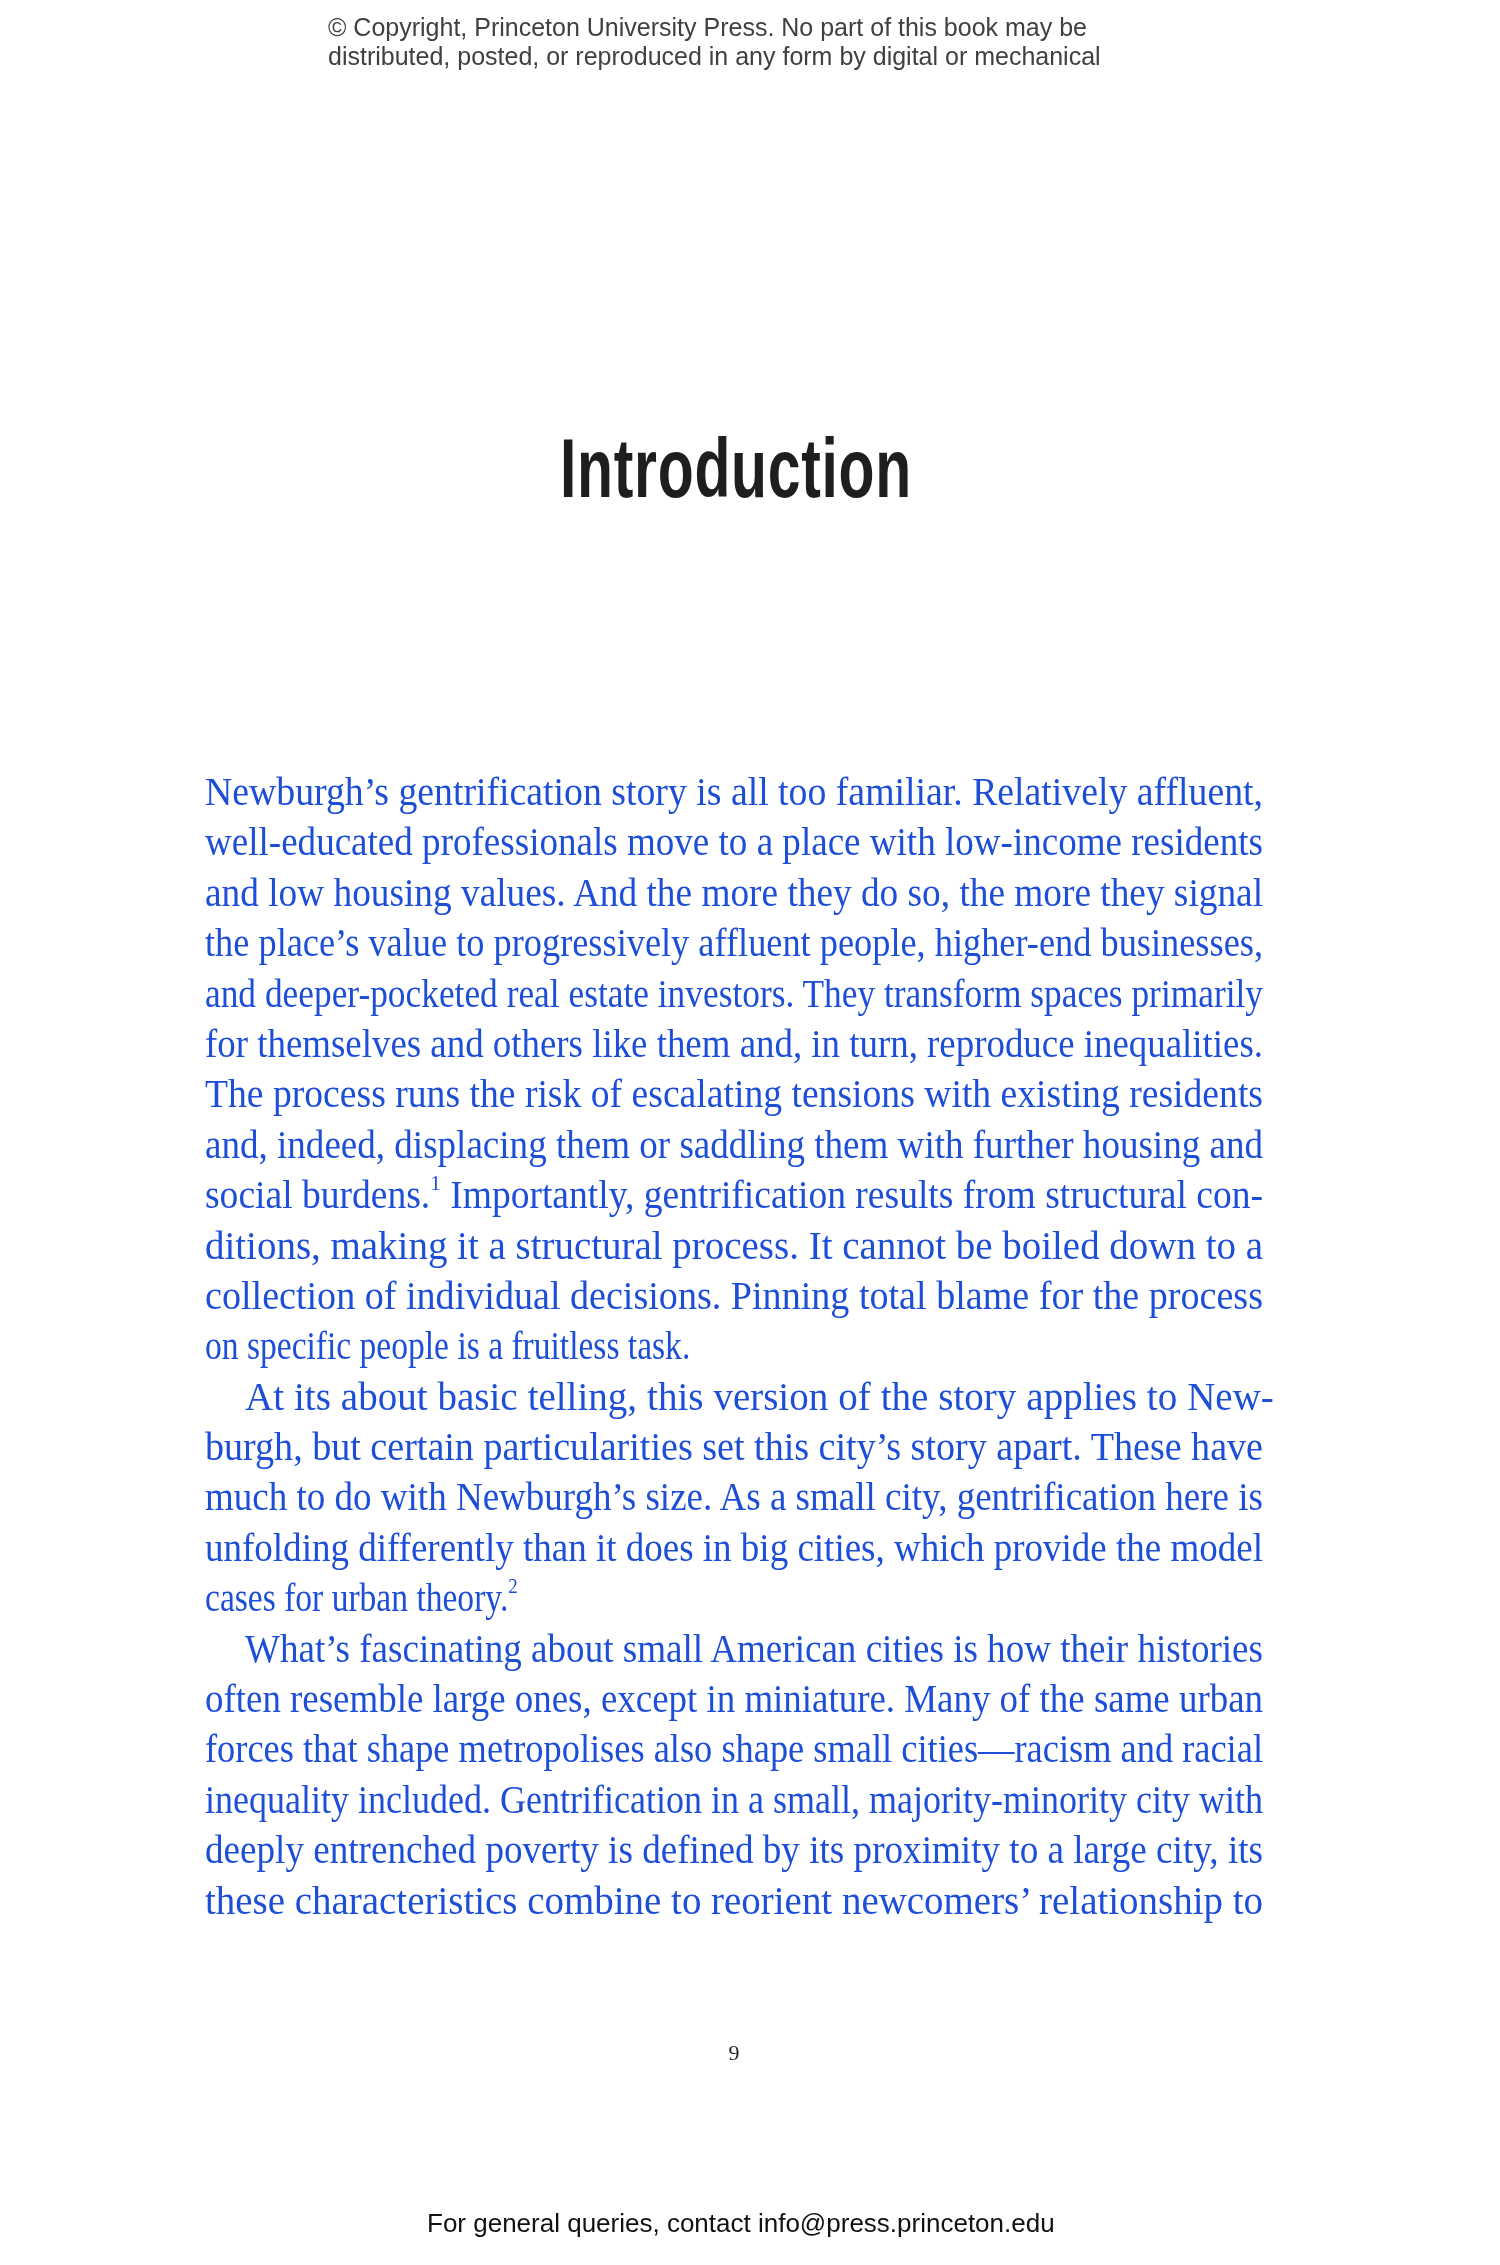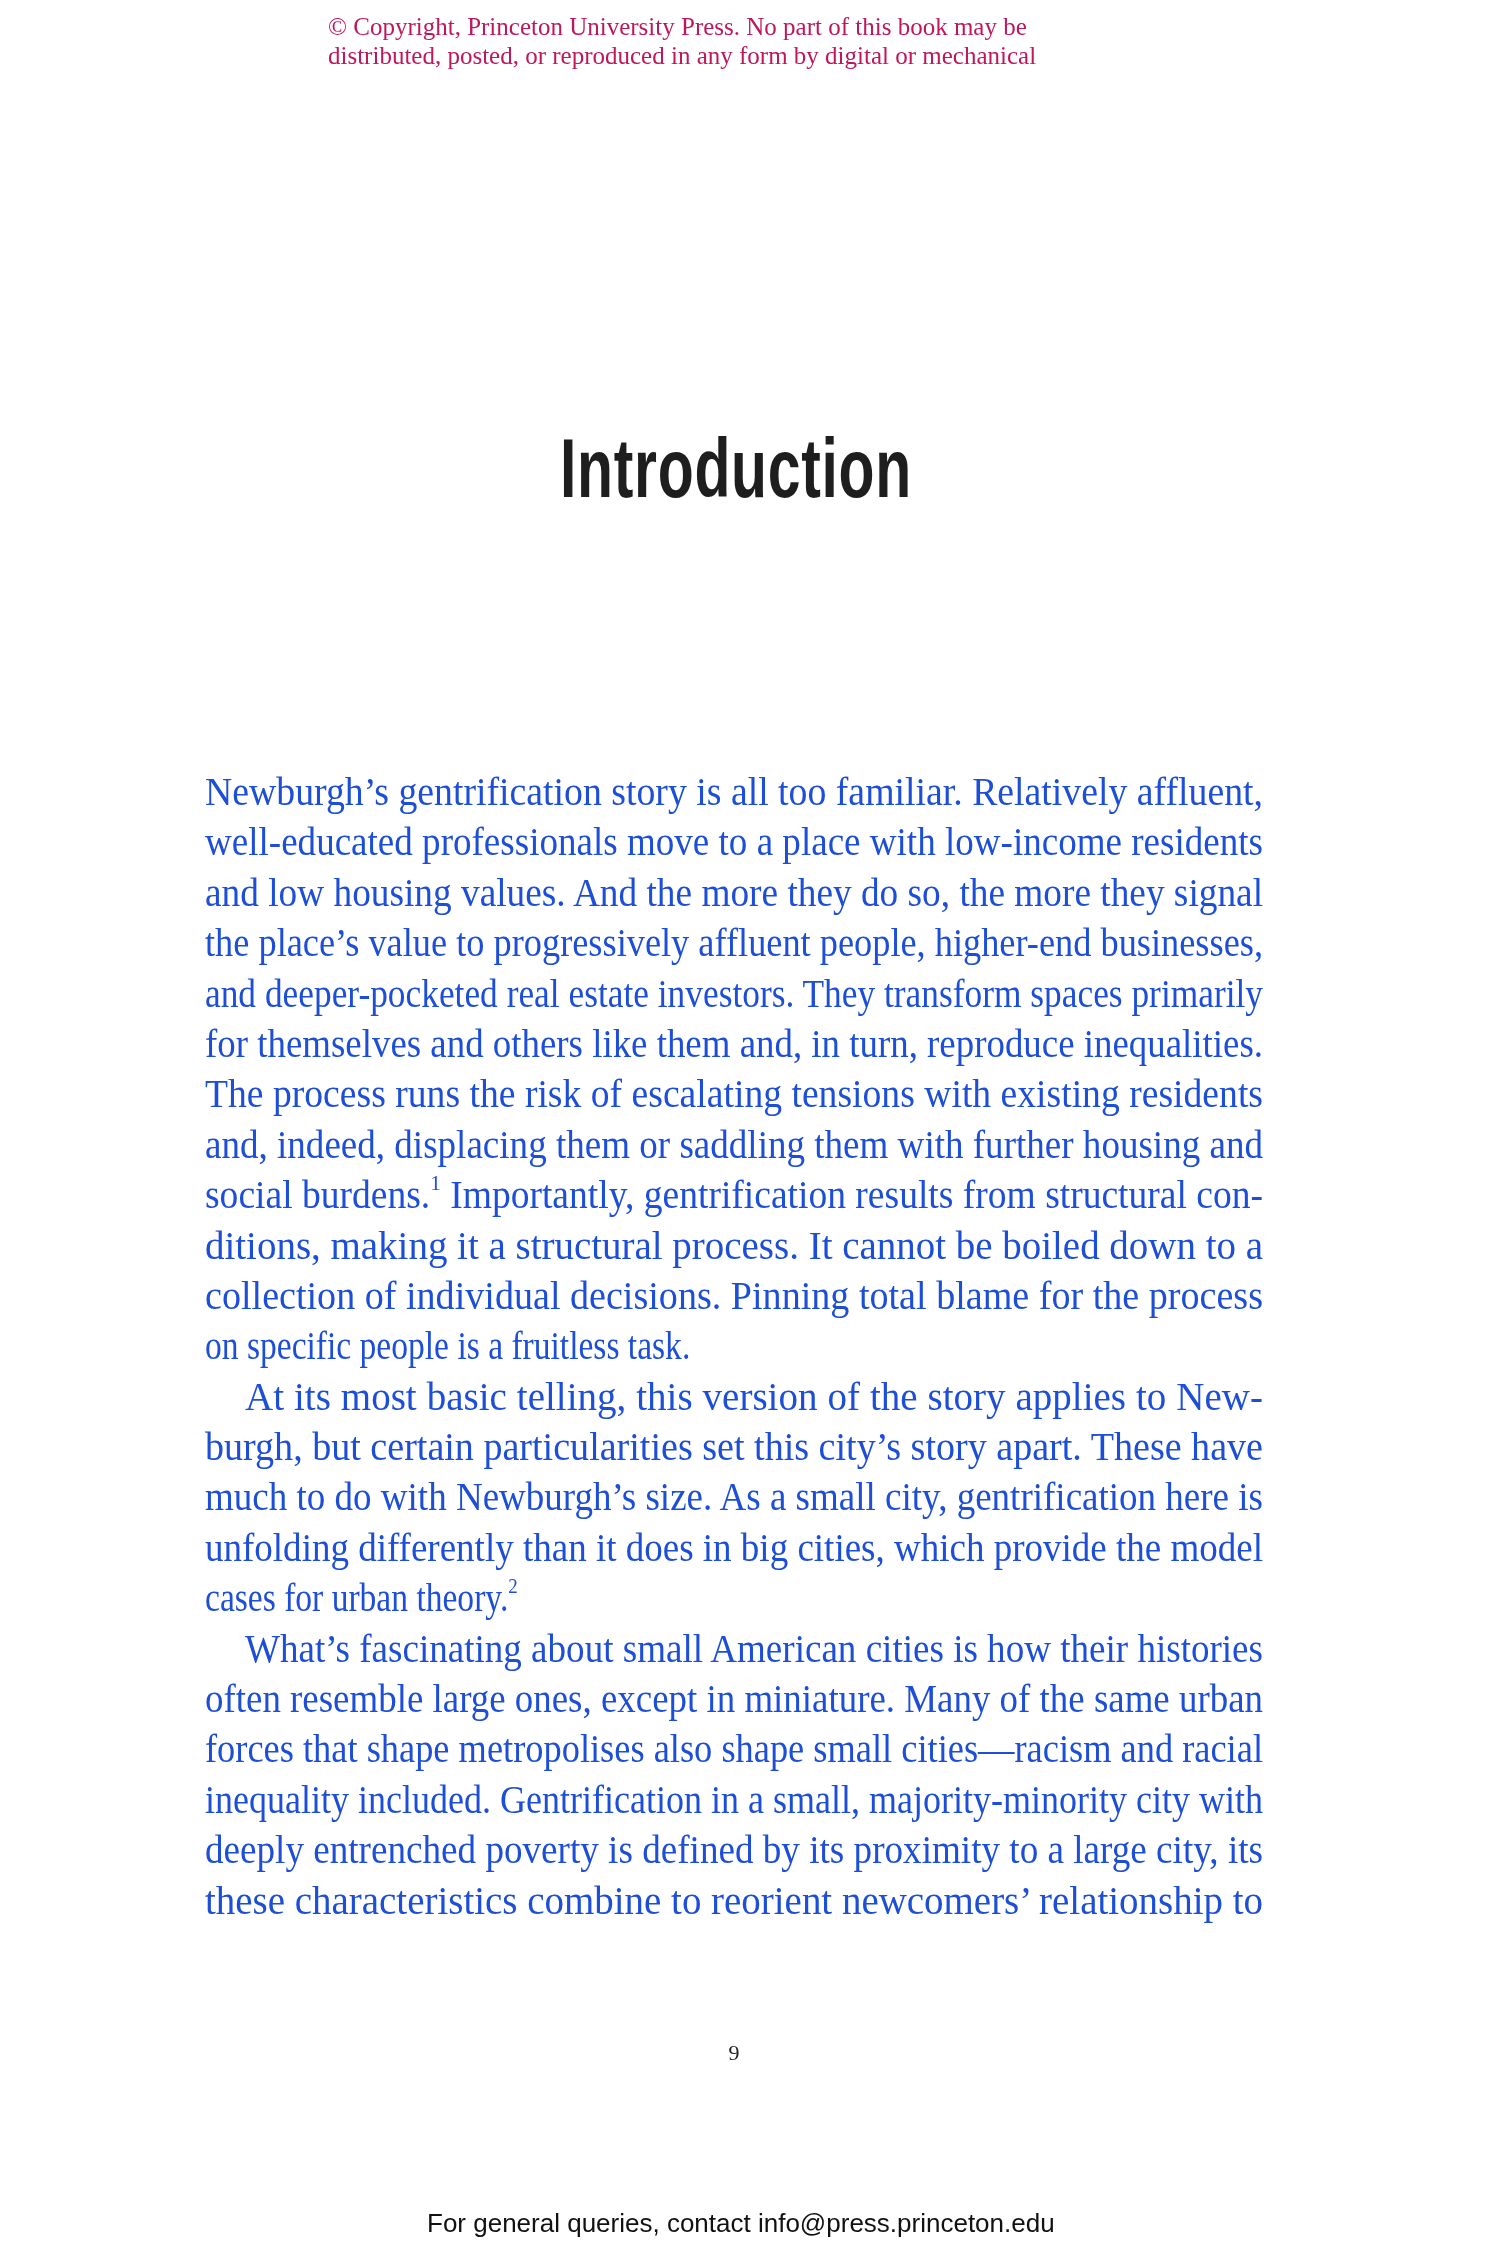--- a/index.html
+++ b/index.html
@@ -1,19 +1,19 @@
 <!DOCTYPE html>
 <html><head>
 <meta charset="utf-8">
 <style>
   html, body { margin: 0; padding: 0; background: #ffffff; }
   body { width: 1500px; height: 2265px; position: relative; overflow: hidden; color: #1c1c1c; }
   .copyright {
     position: absolute; left: 328px; top: 13px; width: 860px;
-    font-family: Liberation Serif, serif; font-size: 25px; line-height: 28.5px; color: #be185d;
+    font-family: Liberation Sans, sans-serif; font-size: 25px; line-height: 28.5px; color: #404040;
   }
   .copyright .cline { white-space: nowrap; display: block; }
   .title {
     position: absolute; left: 560px; top: 418px; height: 100px;
     font-family: "Liberation Sans", sans-serif; font-weight: bold; font-size: 84px; line-height: 100px;
     color: #1e1e1e; white-space: nowrap; transform-origin: left center; letter-spacing: 1px;
   }
   .body-text {
     position: absolute; left: 205px; top: 767px; width: 1058px;
     font-family: "Liberation Serif", serif; font-size: 39px; line-height: 50.4px; color: #1d4ed8;
@@ -47,21 +47,21 @@
     <div class="line"><span class="txt" style="transform: scaleX(0.956681);"><span>and low housing values. And the more they do so, the more they signal</span></span></div>
     <div class="line"><span class="txt" style="transform: scaleX(0.931607);"><span>the place’s value to progressively affluent people, higher-end businesses,</span></span></div>
     <div class="line"><span class="txt" style="transform: scaleX(0.906635);"><span>and deeper-pocketed real estate investors. They transform spaces primarily</span></span></div>
     <div class="line"><span class="txt" style="transform: scaleX(0.945685);"><span>for themselves and others like them and, in turn, reproduce inequalities.</span></span></div>
     <div class="line"><span class="txt" style="transform: scaleX(0.965218);"><span>The process runs the risk of escalating tensions with existing residents</span></span></div>
     <div class="line"><span class="txt" style="transform: scaleX(0.950197);"><span>and, indeed, displacing them or saddling them with further housing and</span></span></div>
     <div class="line"><span class="txt" style="transform: scaleX(0.962611);"><span>social burdens.</span><sup class="fn">1</sup><span> Importantly, gentrification results from structural con-</span></span></div>
     <div class="line"><span class="txt" style="transform: scaleX(0.998805);"><span>ditions, making it a structural process. It cannot be boiled down to a</span></span></div>
     <div class="line"><span class="txt" style="transform: scaleX(0.976817);"><span>collection of individual decisions. Pinning total blame for the process</span></span></div>
     <div class="line"><span class="txt" style="transform: scaleX(0.86);"><span>on specific people is a fruitless task.</span></span></div>
-    <div class="line indent"><span class="txt" style="word-spacing: 0.253906px;"><span>At its most basic telling, this version of the story applies to New-</span></span></div>
+    <div class="line indent"><span class="txt" style="word-spacing: 0.253906px;"><span>At its about basic telling, this version of the story applies to New-</span></span></div>
     <div class="line"><span class="txt" style="transform: scaleX(0.976226);"><span>burgh, but certain particularities set this city’s story apart. These have</span></span></div>
     <div class="line"><span class="txt" style="transform: scaleX(0.949278);"><span>much to do with Newburgh’s size. As a small city, gentrification here is</span></span></div>
     <div class="line"><span class="txt" style="transform: scaleX(0.948972);"><span>unfolding differently than it does in big cities, which provide the model</span></span></div>
     <div class="line"><span class="txt" style="transform: scaleX(0.86);"><span>cases for urban theory.</span><sup class="fn">2</sup><span></span></span></div>
     <div class="line indent"><span class="txt" style="transform: scaleX(0.950361);"><span>What’s fascinating about small American cities is how their histories</span></span></div>
     <div class="line"><span class="txt" style="transform: scaleX(0.946346);"><span>often resemble large ones, except in miniature. Many of the same urban</span></span></div>
     <div class="line"><span class="txt" style="transform: scaleX(0.933071);"><span>forces that shape metropolises also shape small cities—racism and racial</span></span></div>
     <div class="line"><span class="txt" style="transform: scaleX(0.923274);"><span>inequality included. Gentrification in a small, majority-minority city with</span></span></div>
     <div class="line"><span class="txt" style="transform: scaleX(0.952108);"><span>deeply entrenched poverty is defined by its proximity to a large city, its</span></span></div>
     <div class="line"><span class="txt" style="transform: scaleX(0.998614);"><span>these characteristics combine to reorient newcomers’ relationship to</span></span></div>

